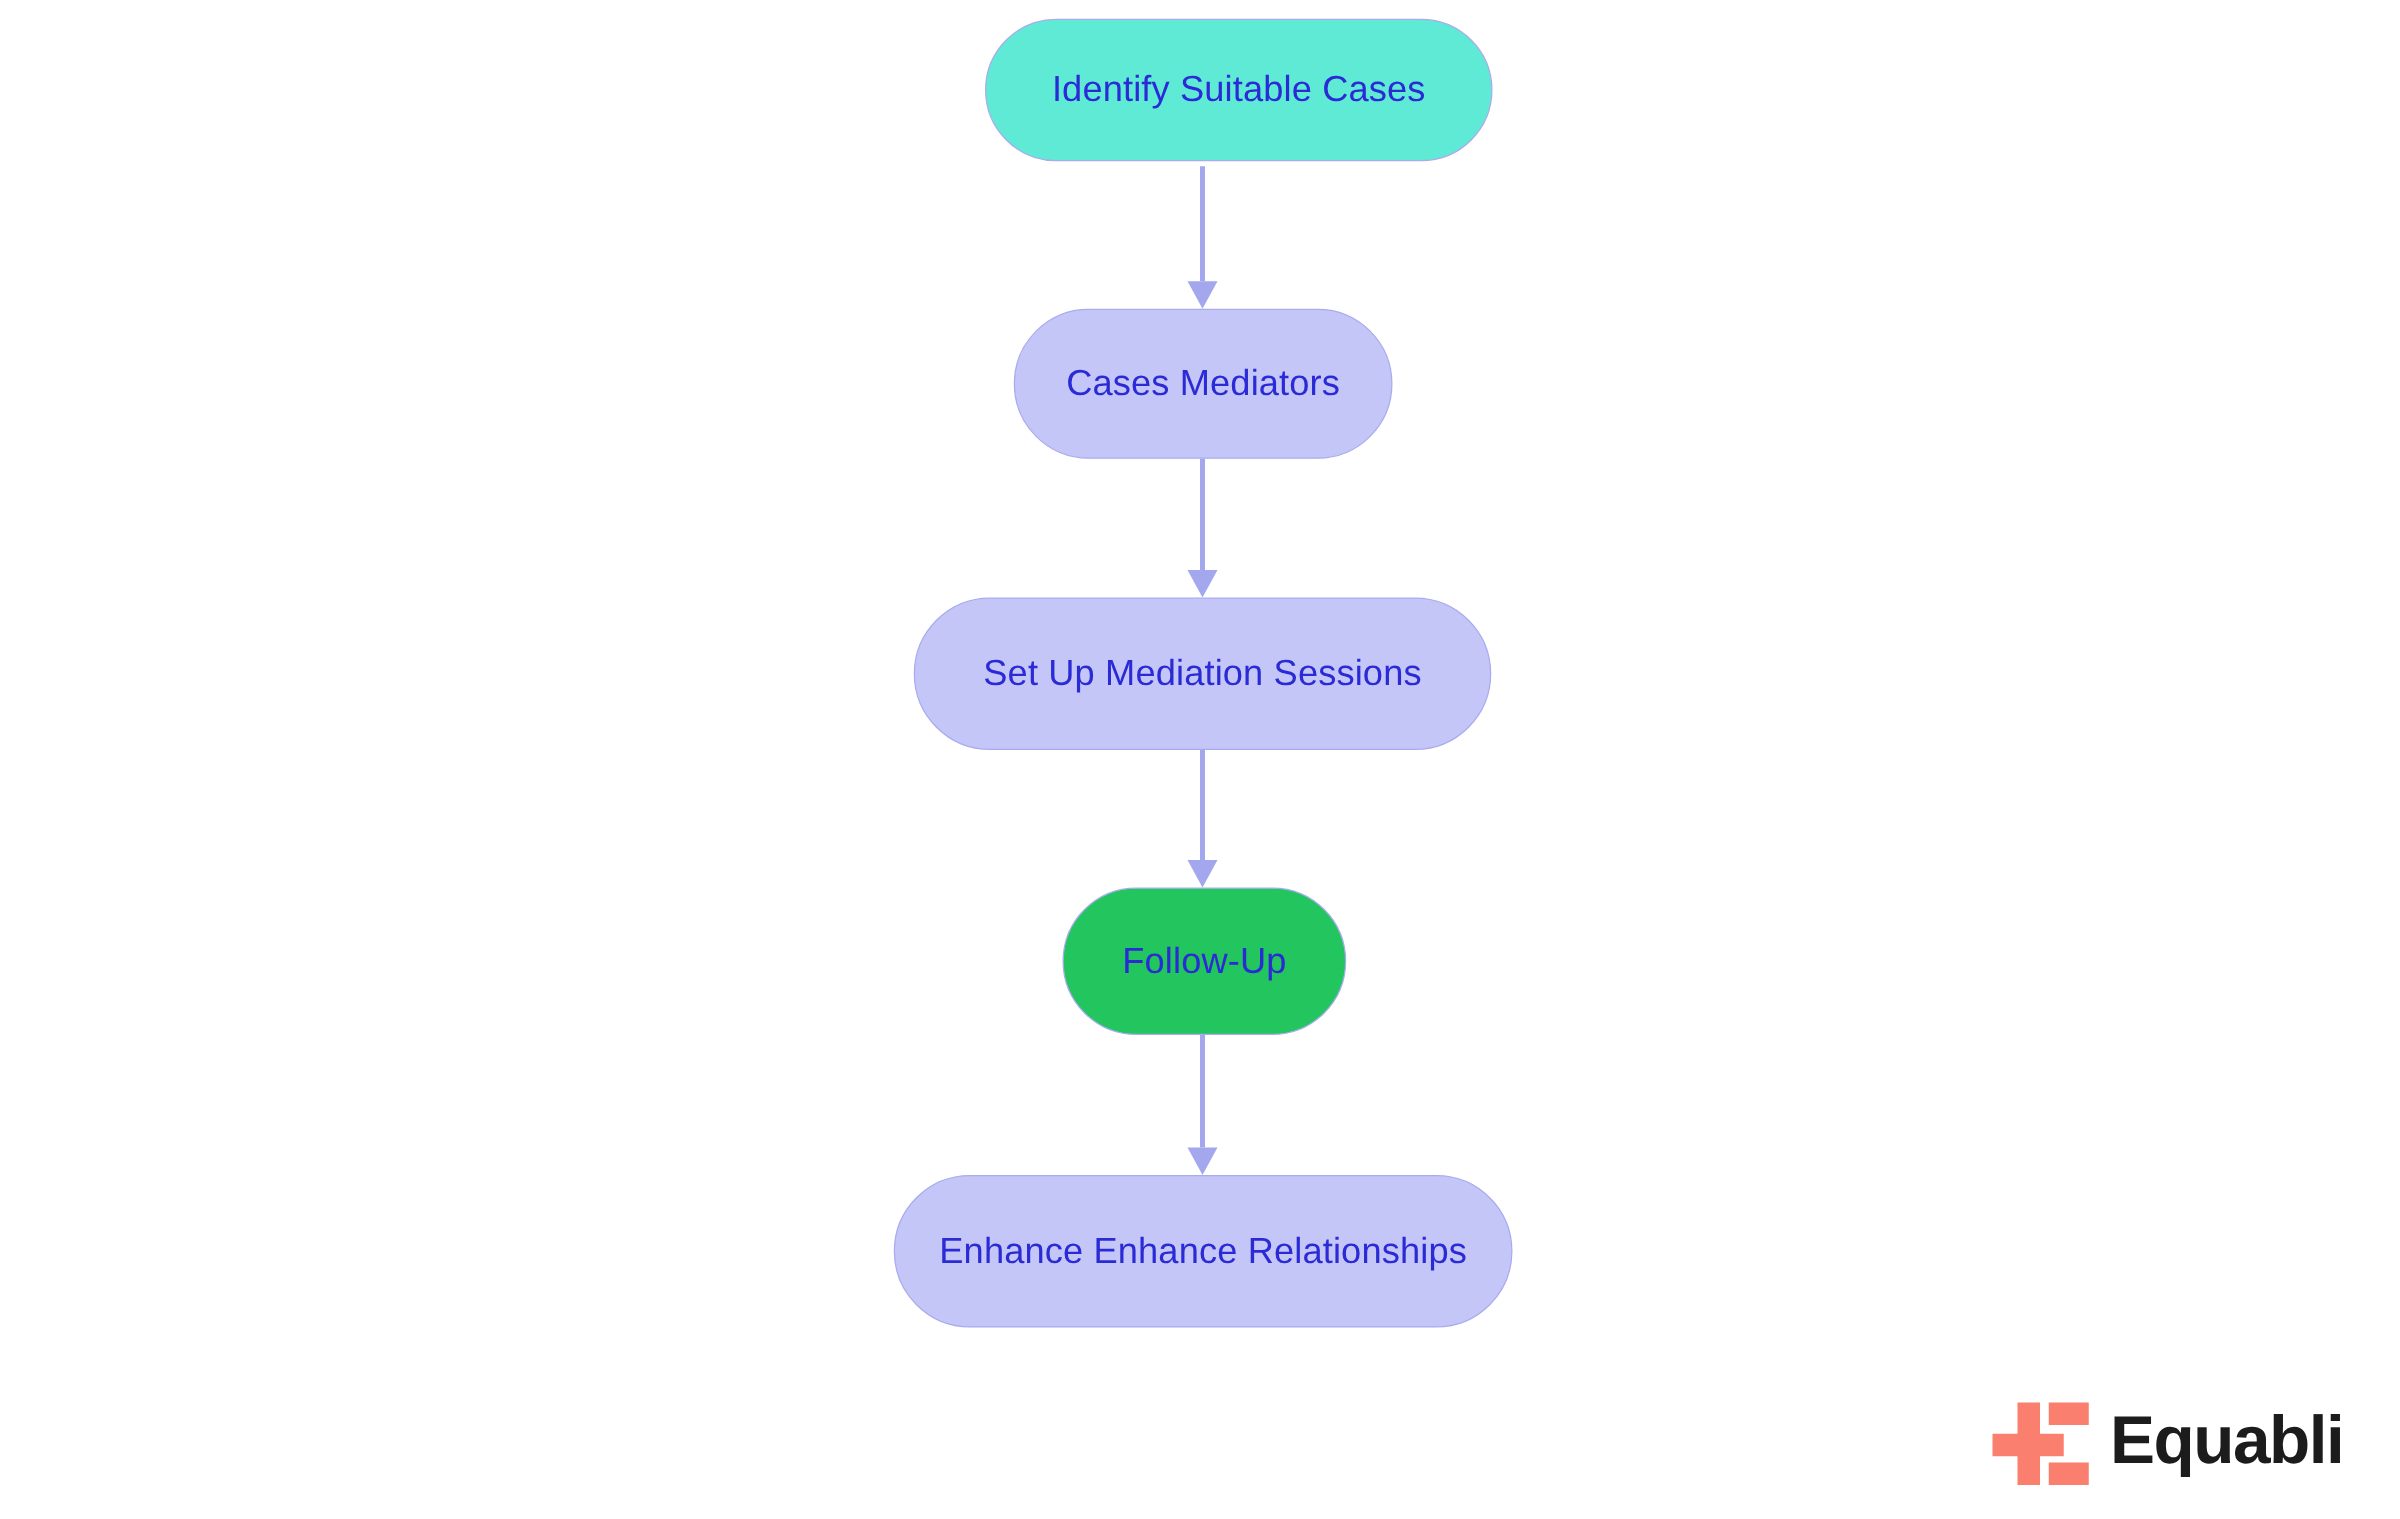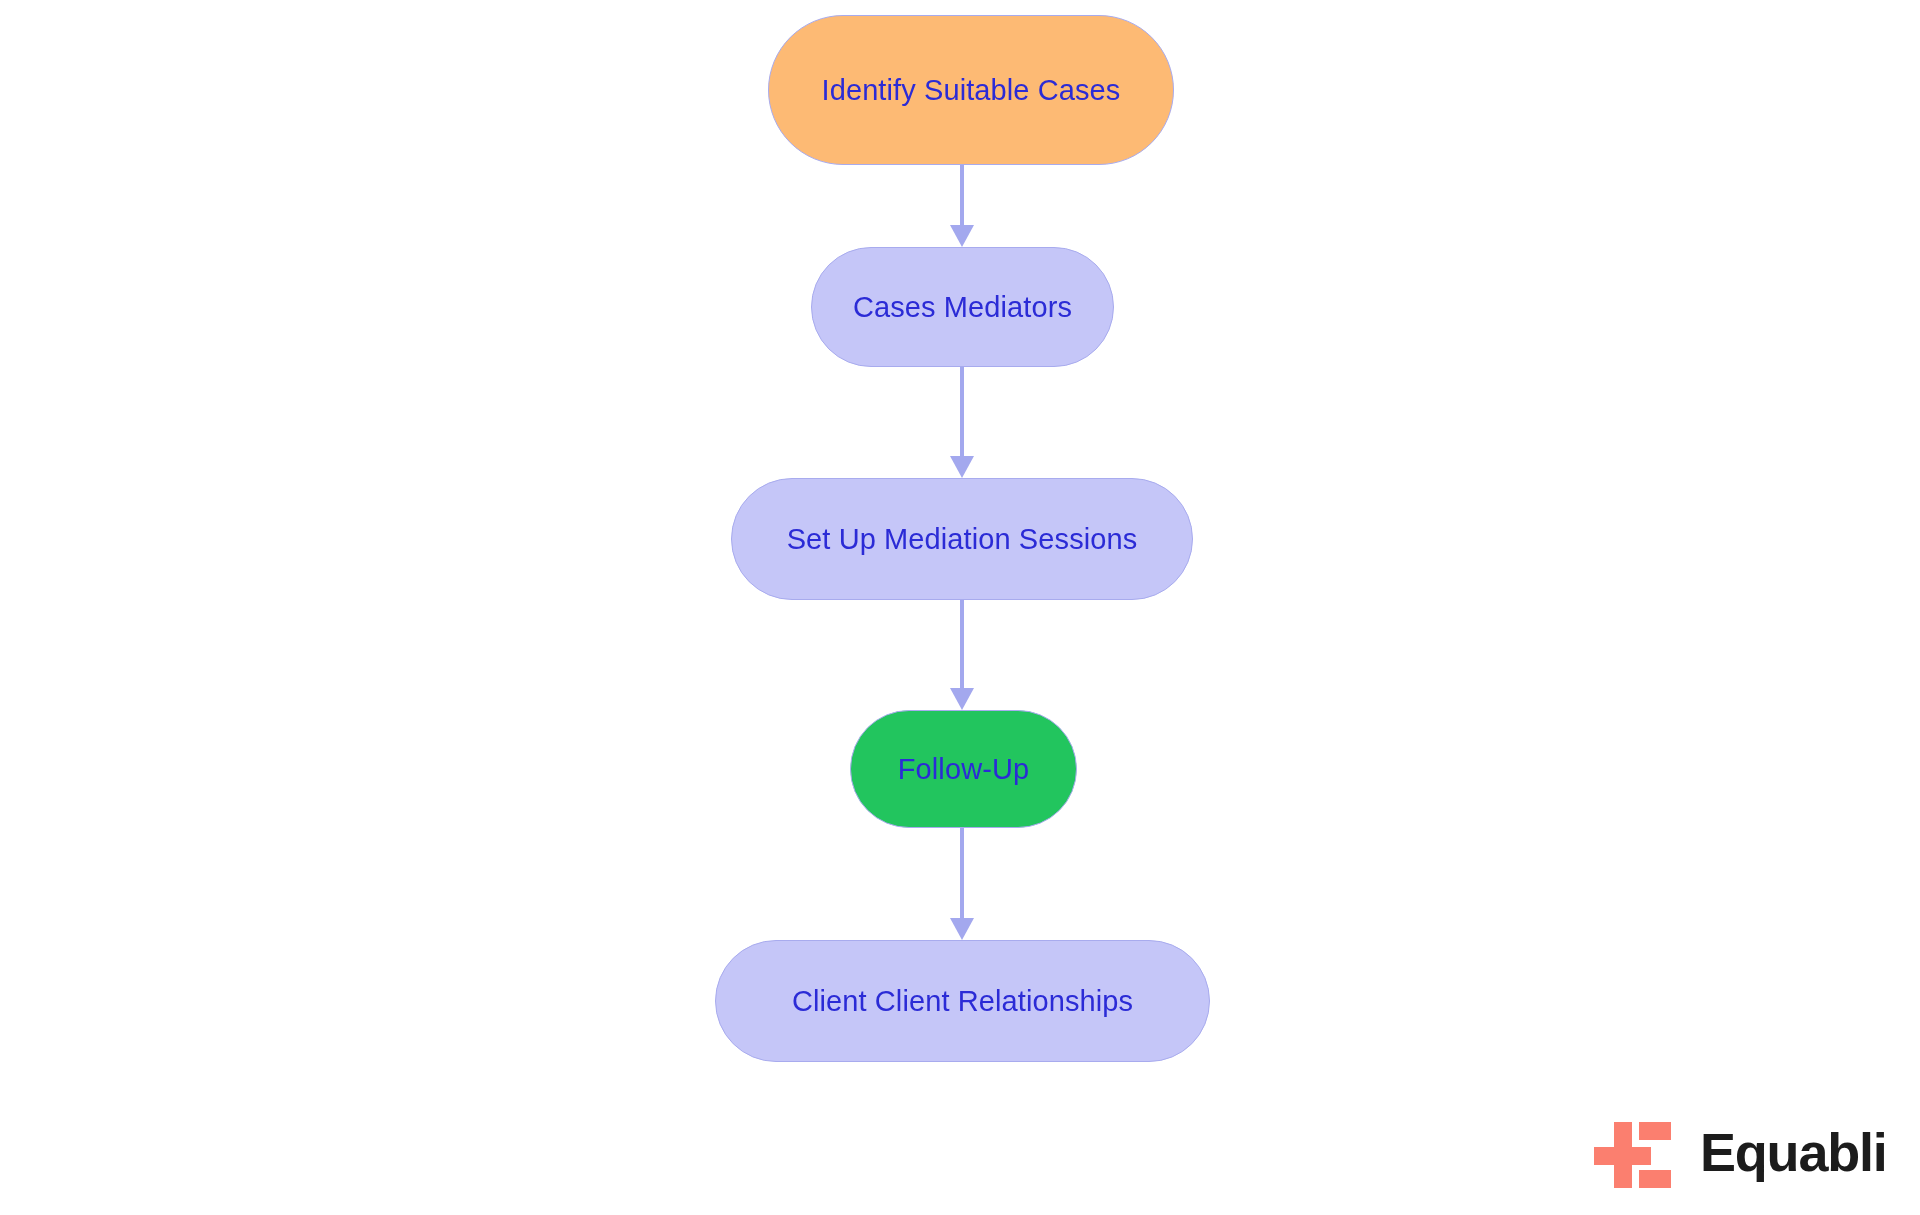--- a/index.html
+++ b/index.html
@@ -60,21 +60,21 @@
   }
 
   
   #brand-logo {
     position: absolute;
     left: 1594px;
     top: 1112px;
     height: 80px;
     display: flex;
     align-items: center;
-    gap: 34px;
+    gap: 22px;
     z-index: 5;
   }
   #brand-logo .logo-mark {
     position: relative;
     width: 72px;
     height: 72px;
     flex: none;
   }
   #brand-logo .logo-mark i {
     position: absolute;
@@ -116,38 +116,38 @@
       <g>
         <rect x="960" y="600" width="4" height="88" fill="#a3a8ee"></rect>
         <polygon points="950,688 974,688 962,710" fill="#a3a8ee"></polygon>
       </g>
       <g>
         <rect x="960" y="828" width="4" height="90" fill="#a3a8ee"></rect>
         <polygon points="950,918 974,918 962,940" fill="#a3a8ee"></polygon>
       </g>
     </svg>
 
-  <div class="flow-node" style="left: 768px; top: 15px; width: 406px; height: 150px; background: #fdba74; border-color: rgb(168, 171, 238);">
+  <div class="flow-node" style="left: 788px; top: 15px; width: 406px; height: 114px; background: #5eead4; border-color: rgb(168, 171, 238);">
     <span class="node-label" style="color: rgb(43, 43, 214);">Identify Suitable Cases</span>
   </div>
 
   <div class="flow-node" style="left: 811px; top: 247px; width: 303px; height: 120px; background: rgb(197, 198, 248); border-color: rgb(168, 171, 238);">
     <span class="node-label" style="color: rgb(43, 43, 214);">Cases Mediators</span>
   </div>
 
   <div class="flow-node" style="left: 731px; top: 478px; width: 462px; height: 122px; background: rgb(197, 198, 248); border-color: rgb(168, 171, 238);">
     <span class="node-label" style="color: rgb(43, 43, 214); text-align: right;">Set Up Mediation Sessions</span>
   </div>
 
   <div class="flow-node" style="left: 850px; top: 710px; width: 227px; height: 118px; background: #22c55e; border-color: rgb(168, 171, 238);">
     <span class="node-label" style="color: rgb(43, 43, 214);">Follow-Up</span>
   </div>
 
   <div class="flow-node" style="left: 715px; top: 940px; width: 495px; height: 122px; background: rgb(197, 198, 248); border-color: rgb(168, 171, 238);">
-    <span class="node-label" style="color: rgb(43, 43, 214);">Client Client Relationships</span>
+    <span class="node-label" style="color: rgb(43, 43, 214);">Enhance Enhance Relationships</span>
   </div>
 
 </div>
 
 <div id="brand-logo">
   <span class="logo-mark">
     <i class="mark-v" style="background: rgb(251, 127, 111);"></i>
     <i class="mark-h" style="background: rgb(251, 127, 111);"></i>
     <i class="mark-tr" style="background: rgb(251, 127, 111);"></i>
     <i class="mark-br" style="background: rgb(251, 127, 111);"></i>

